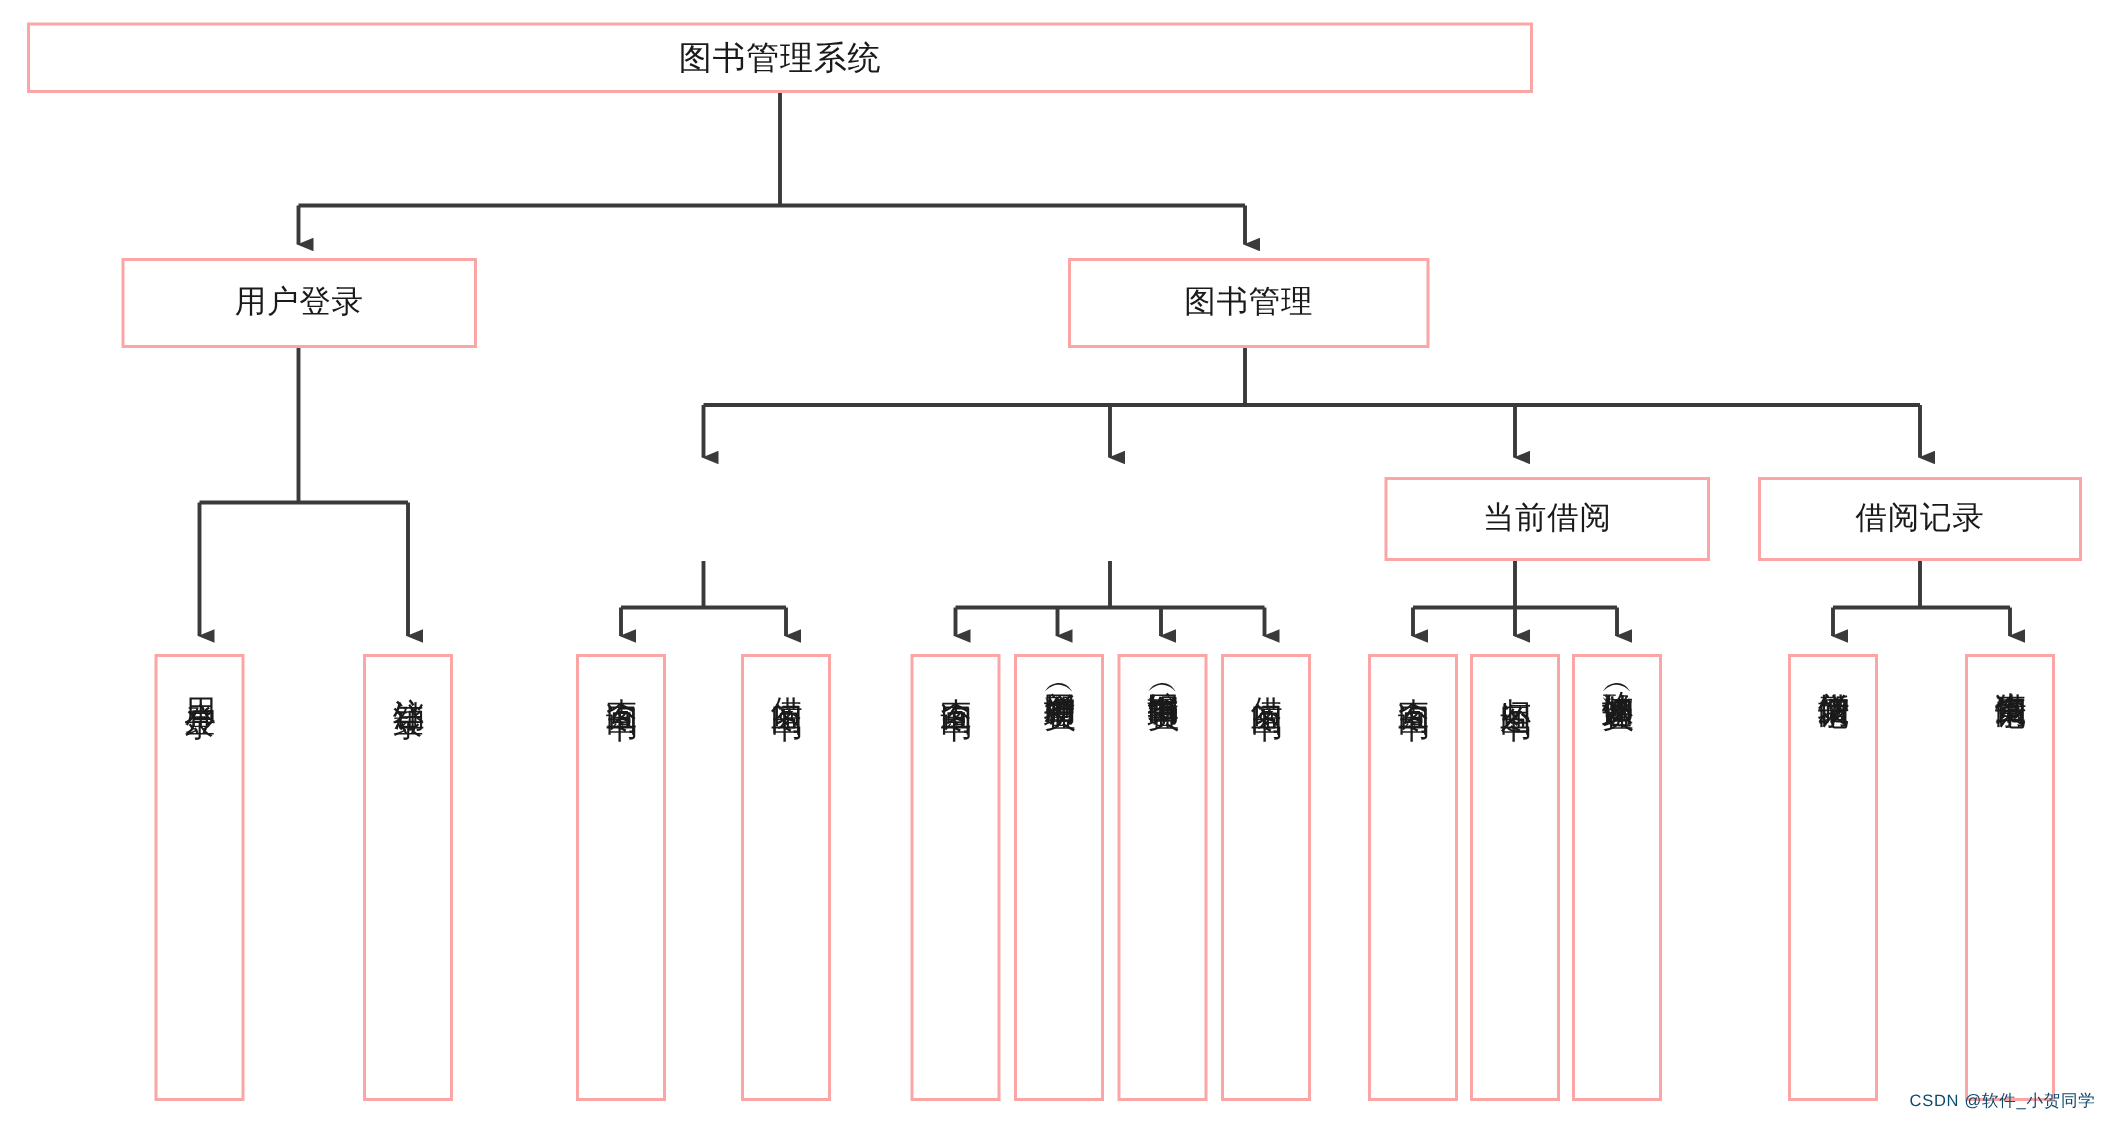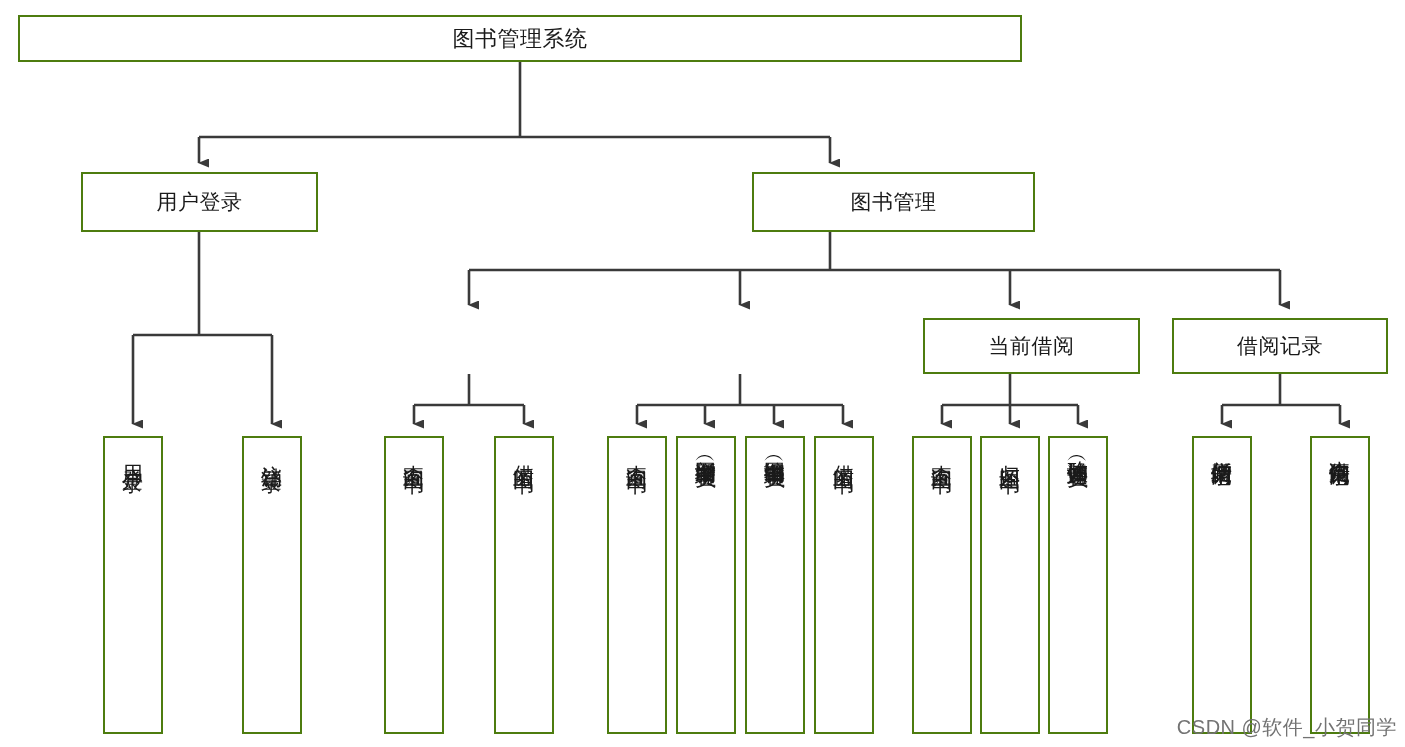--- a/index.html
+++ b/index.html
@@ -23,21 +23,21 @@
     left: 0;
     top: 0;
     width: 1405px;
     height: 747px;
     pointer-events: none;
   }
   .node {
     position: absolute;
     box-sizing: border-box;
     background: #ffffff;
-    border: 2px solid #4d7c0f;
+    border: 2px solid #fca5a5;
     display: flex;
     align-items: center;
     justify-content: center;
     color: #1a1a1a;
   }
   .node-label {
     display: block;
     text-align: center;
     line-height: 1.18;
     white-space: nowrap;
@@ -66,22 +66,22 @@
     margin-top: 6px;
   }
   .node.leaf.tall-text .node-label {
     letter-spacing: 1px;
     margin-top: 2px;
   }
   .watermark {
     position: absolute;
     right: 8px;
     bottom: 6px;
-    font-size: 20px;
-    color: #737373;
+    font-size: 11px;
+    color: #0c4a6e;
     white-space: nowrap;
     letter-spacing: 0.5px;
   }
 </style>
 </head>
 <body>
 
 <div id="diagram-root">
 
   <svg class="connectors" viewBox="0 0 1405 747" xmlns="http://www.w3.org/2000/svg">
@@ -134,21 +134,21 @@
     </g>
   </svg>
 
   <div class="node horiz root" style="left:18px; top:15px; width:1004px; height:47px;">
     <span class="node-label">图书管理系统</span>
   </div>
 
   <div class="node horiz" style="left:81px; top:172px; width:237px; height:60px;">
     <span class="node-label">用户登录</span>
   </div>
-  <div class="node horiz" style="left:752px; top:172px; width:283px; height:60px;">
+  <div class="node horiz" style="left:712px; top:172px; width:241px; height:60px;">
     <span class="node-label">图书管理</span>
   </div>
 
   <div class="node horiz" style="left:902px; top:318px; width:217px; height:56px;margin-left:21px;">
     <span class="node-label">当前借阅</span>
   </div>
   <div class="node horiz" style="left:1172px; top:318px; width:216px; height:56px;">
     <span class="node-label">借阅记录</span>
   </div>
 

